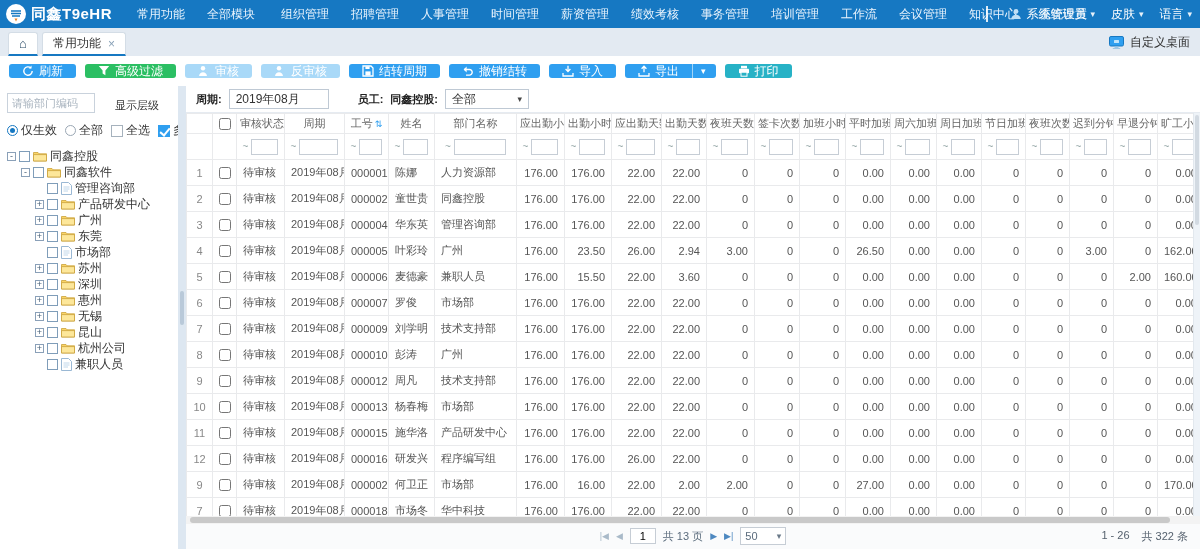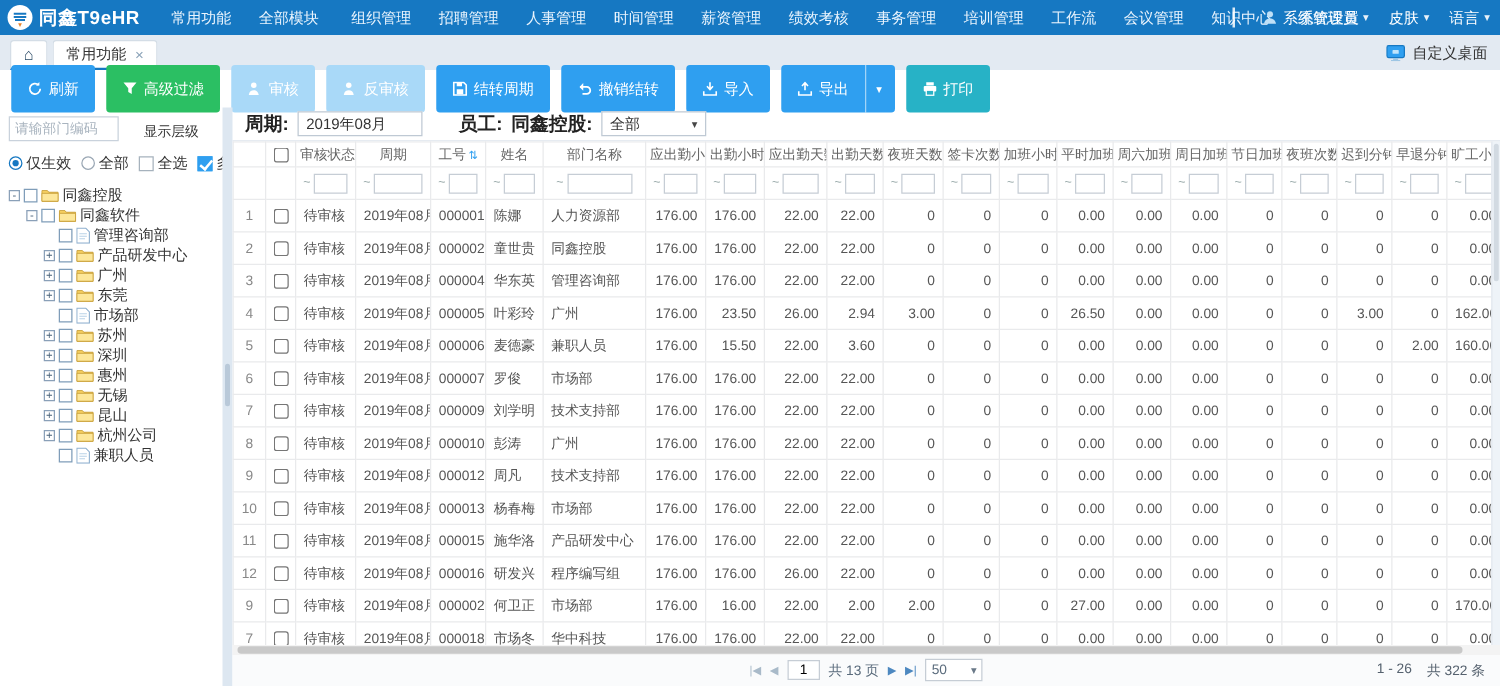--- a/index.html
+++ b/index.html
@@ -22,21 +22,21 @@
 
   
   .tabstrip{height:28px;background:#e3eaf2;display:flex;align-items:flex-end;padding:0 10px 0 8px}
   .tab{background:#fff;height:24px;display:flex;align-items:center;gap:7px;padding:0 10px;font-size:12px;color:#333;border:1px solid #d4dde6;border-bottom:2px solid #1678c2;border-radius:3px 3px 0 0;cursor:pointer}
   .tab.home{width:30px;justify-content:center;margin-right:4px;font-size:13px;color:#2a4a66}
   .tab .close{color:#8aa2b8;font-size:12px;cursor:pointer}
   .custom-desktop{margin-left:auto;align-self:center;display:flex;align-items:center;gap:6px;font-size:12px;color:#333;cursor:pointer}
 
   
   .toolbar{height:30px;background:#fff;display:flex;align-items:center;gap:9px;padding:0 9px}
-  .tbtn{height:38px;border:none;border-radius:3px;color:#fff;font-size:12px;display:inline-flex;align-items:center;gap:5px;padding:0 13px;cursor:pointer;font-family:inherit}
+  .tbtn{height:14px;border:none;border-radius:3px;color:#fff;font-size:12px;display:inline-flex;align-items:center;gap:5px;padding:0 13px;cursor:pointer;font-family:inherit}
   .tbtn .bic{display:inline-flex;width:12px;height:12px}
   .tbtn.blue{background:#2f9ff0}
   .tbtn.green{background:#2bbf63}
   .tbtn.disabled{background:#a9d9f8;cursor:default}
   .tbtn.teal{background:#27b2c6}
   .tbtn.split{padding-right:2px}
   .tbtn .split-caret{border-left:1px solid rgba(255,255,255,.55);margin-left:8px;padding:0 8px;font-size:9px;align-self:stretch;display:flex;align-items:center}
 
   
   .content{display:flex;height:463px}
@@ -61,21 +61,21 @@
   .texp.empty{border:none;background:transparent}
   .tcb{width:11px;height:11px;border:1px solid #7f9db9;background:#fff;flex:none}
   .ticon{display:inline-flex;flex:none}
   .tlabel{overflow:hidden;text-overflow:ellipsis}
 
   .splitter{width:8px;background:#dde7f1;flex:none;position:relative;cursor:col-resize}
   .splitter .grip{position:absolute;left:2px;top:205px;width:4px;height:34px;background:#b9c9d9;border-radius:2px}
 
   .main{flex:1;min-width:0;display:flex;flex-direction:column}
   .filterbar{height:28px;display:flex;align-items:center;gap:7px;padding:0 10px;border-bottom:1px solid #e6ebf1}
-  .flabel{font-size:15px;font-weight:bold;color:#222;white-space:nowrap}
+  .flabel{font-size:11px;font-weight:bold;color:#222;white-space:nowrap}
   .finput{height:20px;border:1px solid #bfc9d4;font-size:12px;padding:0 6px;color:#333;font-family:inherit}
   .finput.period{width:100px;margin-right:22px}
   .finput.emp{width:152px;margin-right:22px}
   .finput::placeholder{color:#aab4be}
   .fselect{height:20px;width:84px;border:1px solid #bfc9d4;background:#fff;display:inline-flex;align-items:center;justify-content:space-between;padding:0 6px;font-size:12px;color:#333;cursor:pointer}
 
   
   .grid-wrap{position:relative;height:414px;overflow:hidden}
   table{border-collapse:collapse;table-layout:fixed}
   th,td{border:1px solid #e9eaec;overflow:hidden;white-space:nowrap}

